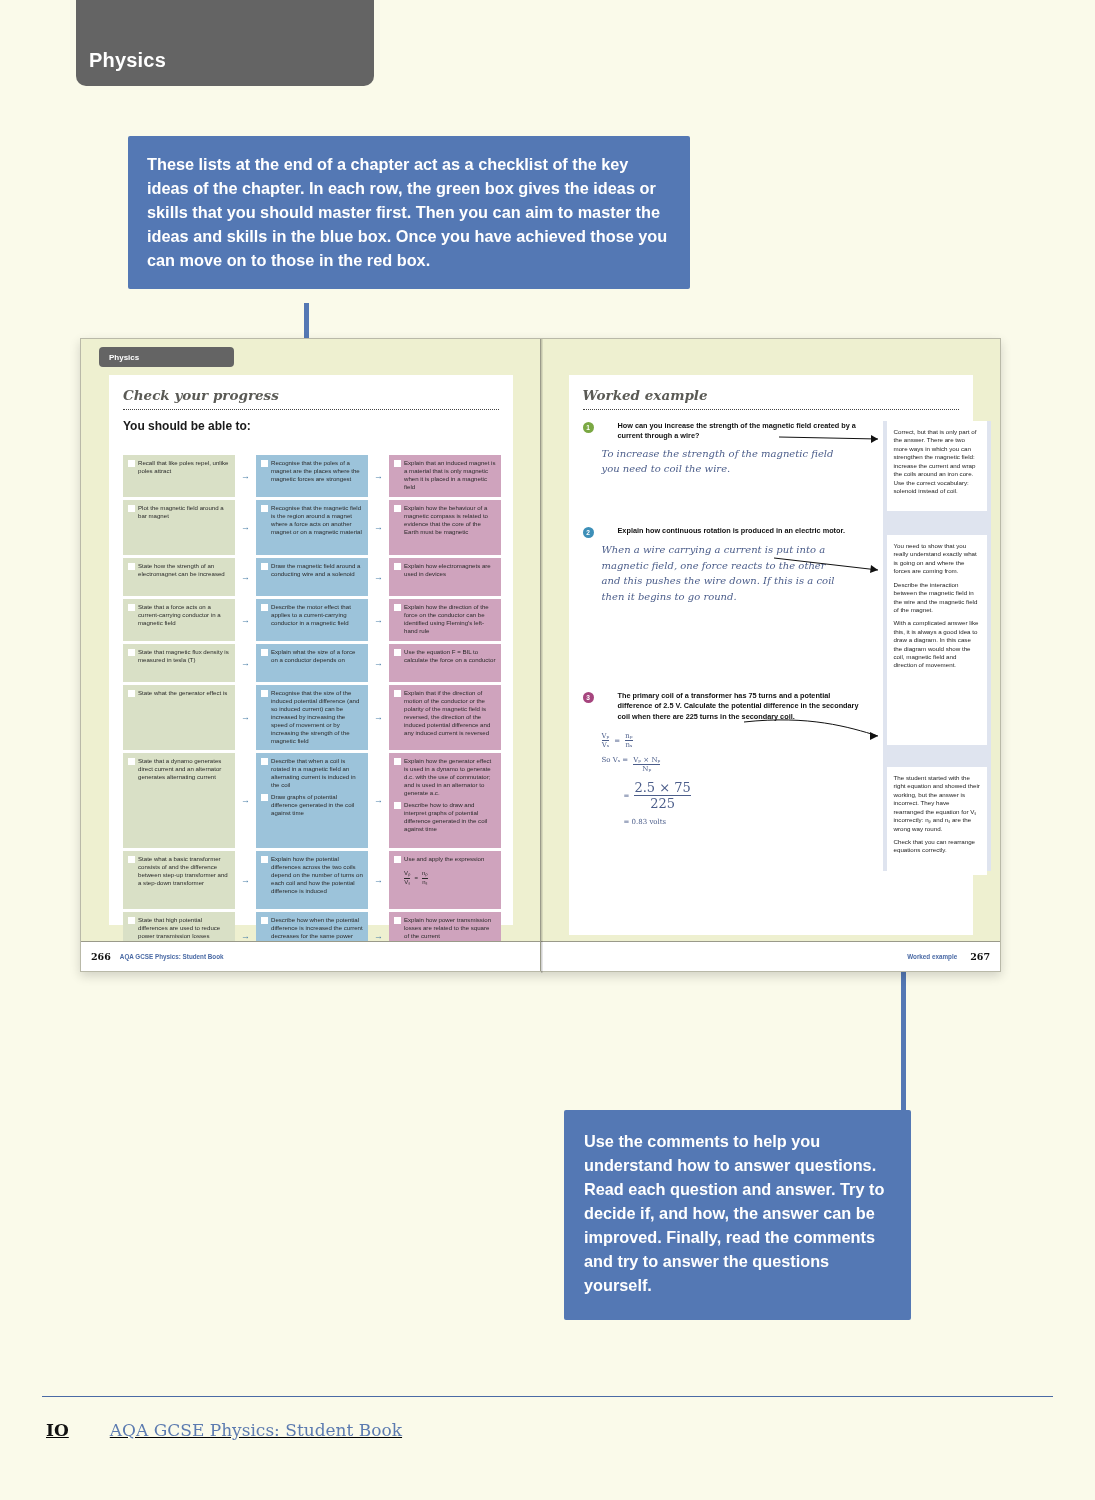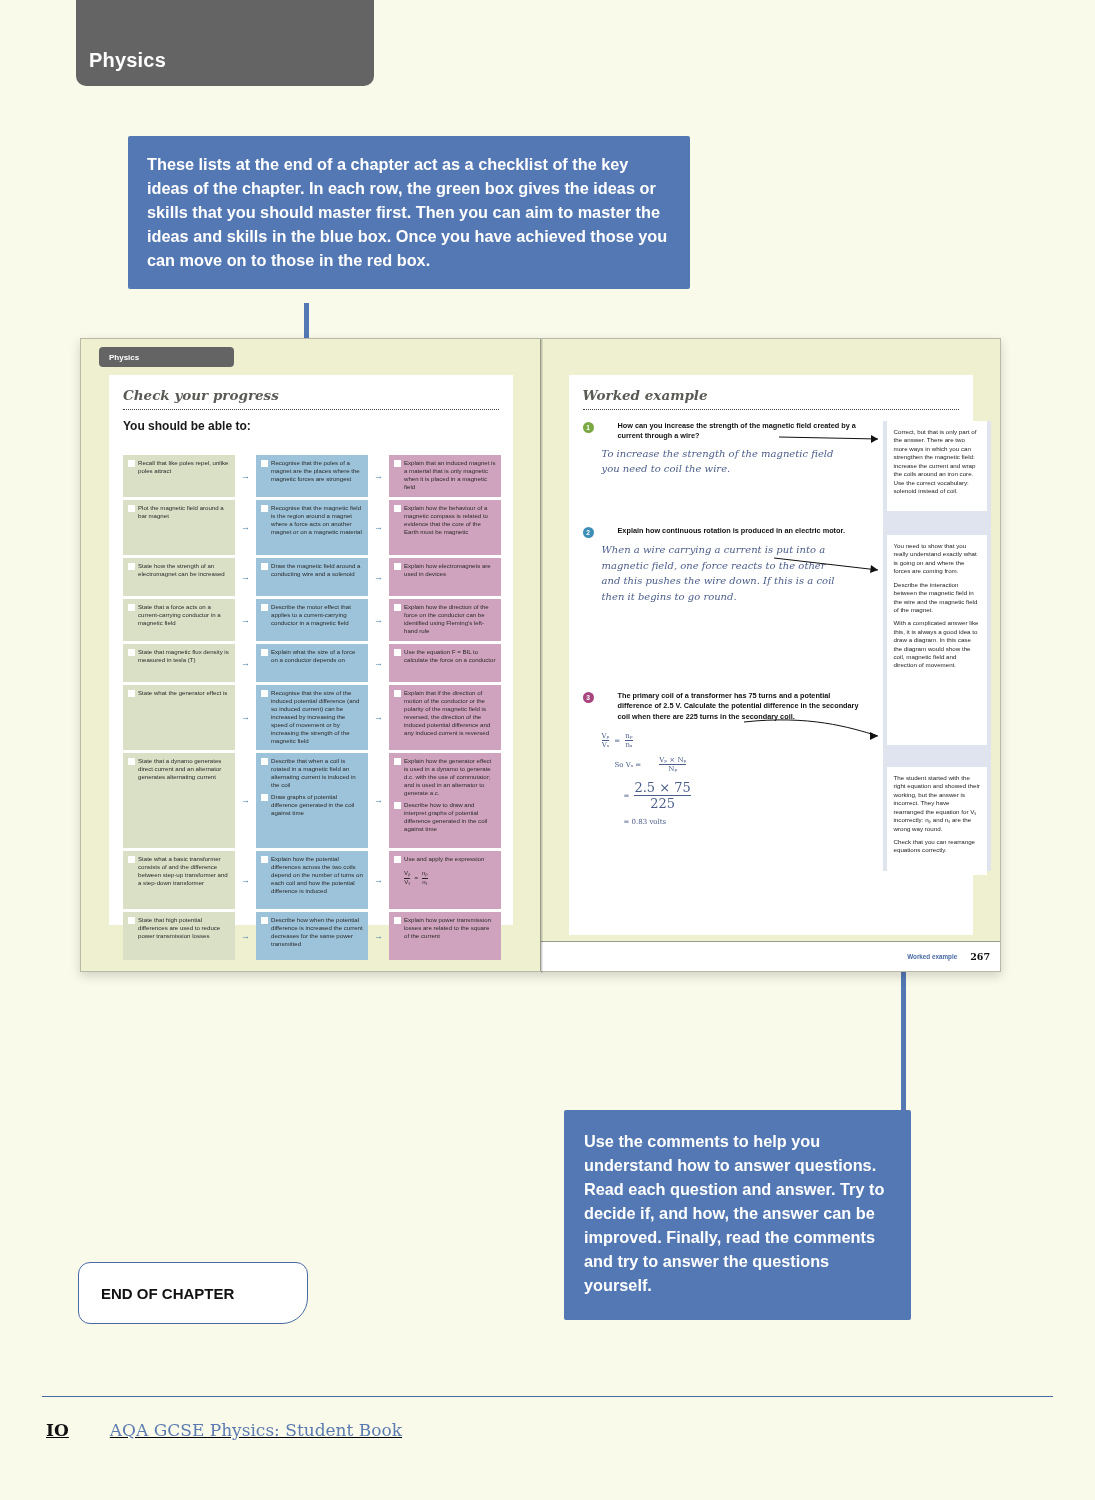--- a/index.html
+++ b/index.html
@@ -426,20 +426,24 @@
               </div>
               <div class="conn">→</div>
               <div class="cell pink">
                 <div class="item">
                   <span class="chk"></span>
                   <span class="itxt">Explain how power transmission losses are related to the square of the current</span>
                 </div>
               </div>
             </div>
           </div>
+      </div>
+      <div class="bk-footer left">
+        <span class="pgnum">266</span>
+        <span class="pgtxt">AQA GCSE Physics: Student Book</span>
       </div>
     </div>
 
     <div class="page right">
       <div class="white-panel panel-right">
         <div class="panel-title">Worked example</div>
         <div class="dotted-rule"></div>
         <div class="comment-band"></div>
         <div class="we-body" id="we-body">
             <div style="position: absolute; top: 0px; left: 0px;">
@@ -466,21 +470,21 @@
                   <span class="frac" style="font-size:7px">
                     <span class="n" style="border-color:#4b5d8a">Vₚ</span>
                     <span class="d">Vₛ</span>
                   </span>
                   <span>=</span>
                   <span class="frac" style="font-size:7px">
                     <span class="n" style="border-color:#4b5d8a">nₚ</span>
                     <span class="d">nₛ</span>
                   </span>
                 </div>
-                <div style="display:flex;align-items:center;gap:18px;margin-top:7px;margin-left:13px;">
+                <div style="display:flex;align-items:flex-start;gap:5px;margin-top:7px;">
                   <span>So Vₛ =</span>
                   <span class="frac" style="font-size:7px">
                     <span class="n" style="border-color:#4b5d8a">Vₚ × Nₚ</span>
                     <span class="d">Nₚ</span>
                   </span>
                 </div>
                 <div style="display:flex;align-items:center;gap:5px;margin-top:7px;padding-left:22px;">
                   <span>=</span>
                   <span class="frac" style="font-size:13px">
                     <span class="n" style="border-color:#4b5d8a">2.5 × 75</span>
@@ -516,23 +520,20 @@
       </div>
       <div class="bk-footer right">
         <span class="pgtxt">Worked example</span>
         <span class="pgnum">267</span>
       </div>
     </div>
 
     <div class="spine"></div>
   </div>
 
-  <div class="eoc">
-    <span class="lbl">END OF CHAPTER</span>
-  </div>
 
   <div class="page-rule"></div>
   <div class="page-footer">
     <span class="folio">IO</span>
     <span class="booktitle">AQA GCSE Physics: Student Book</span>
   </div>
 
 </div>
 
 </body></html>

